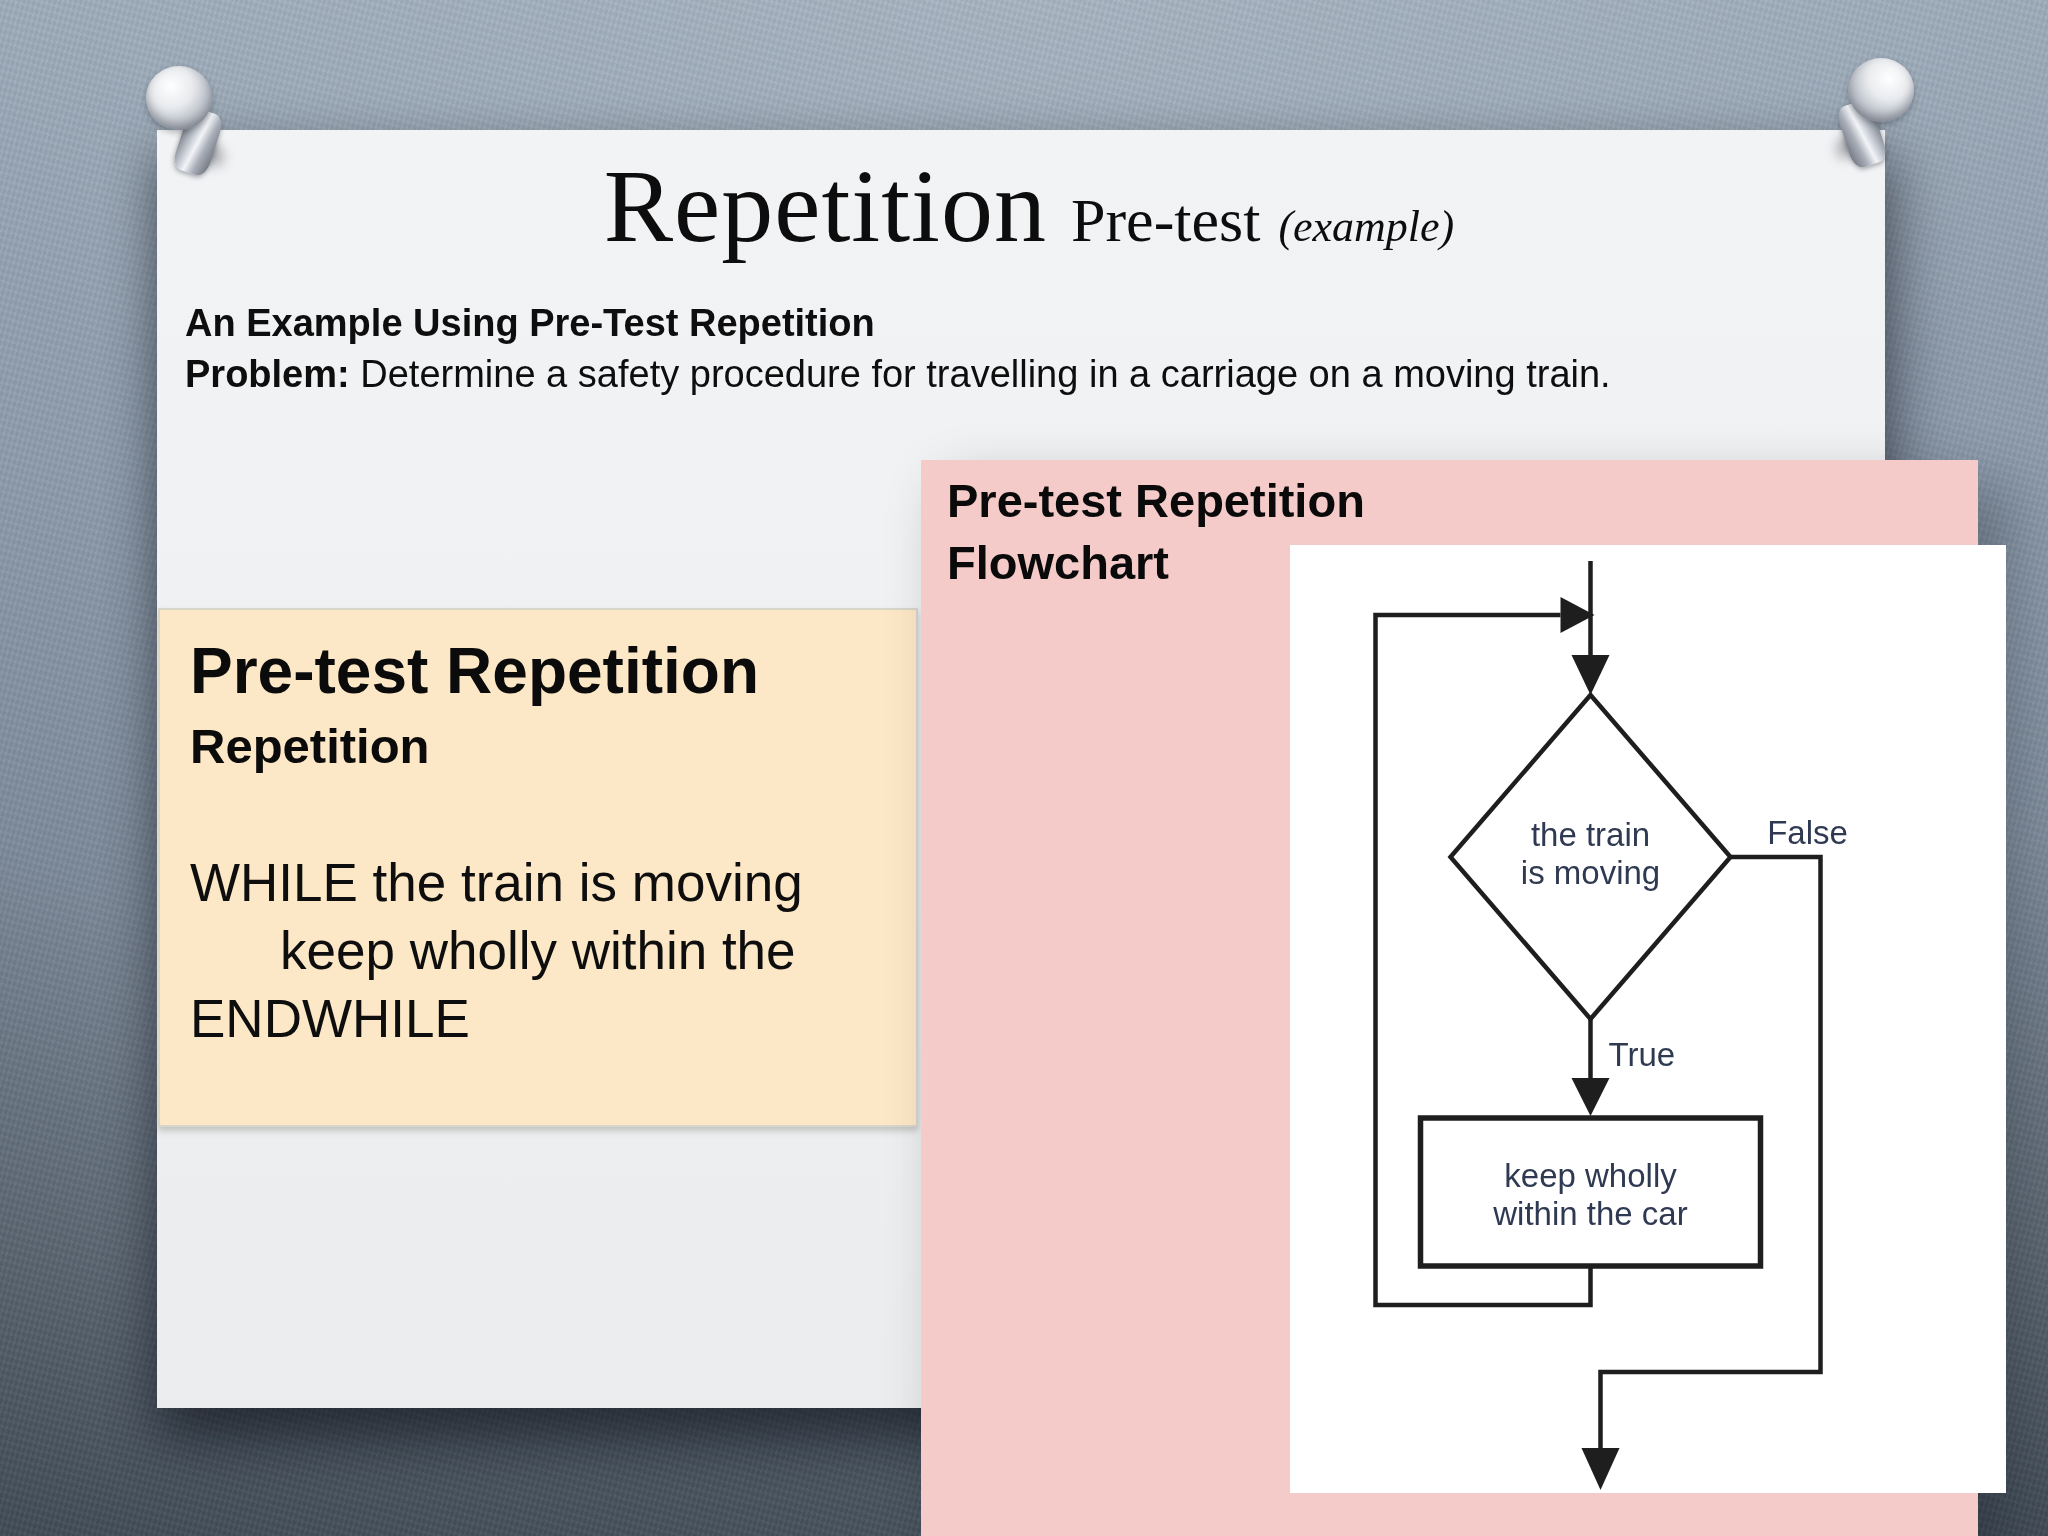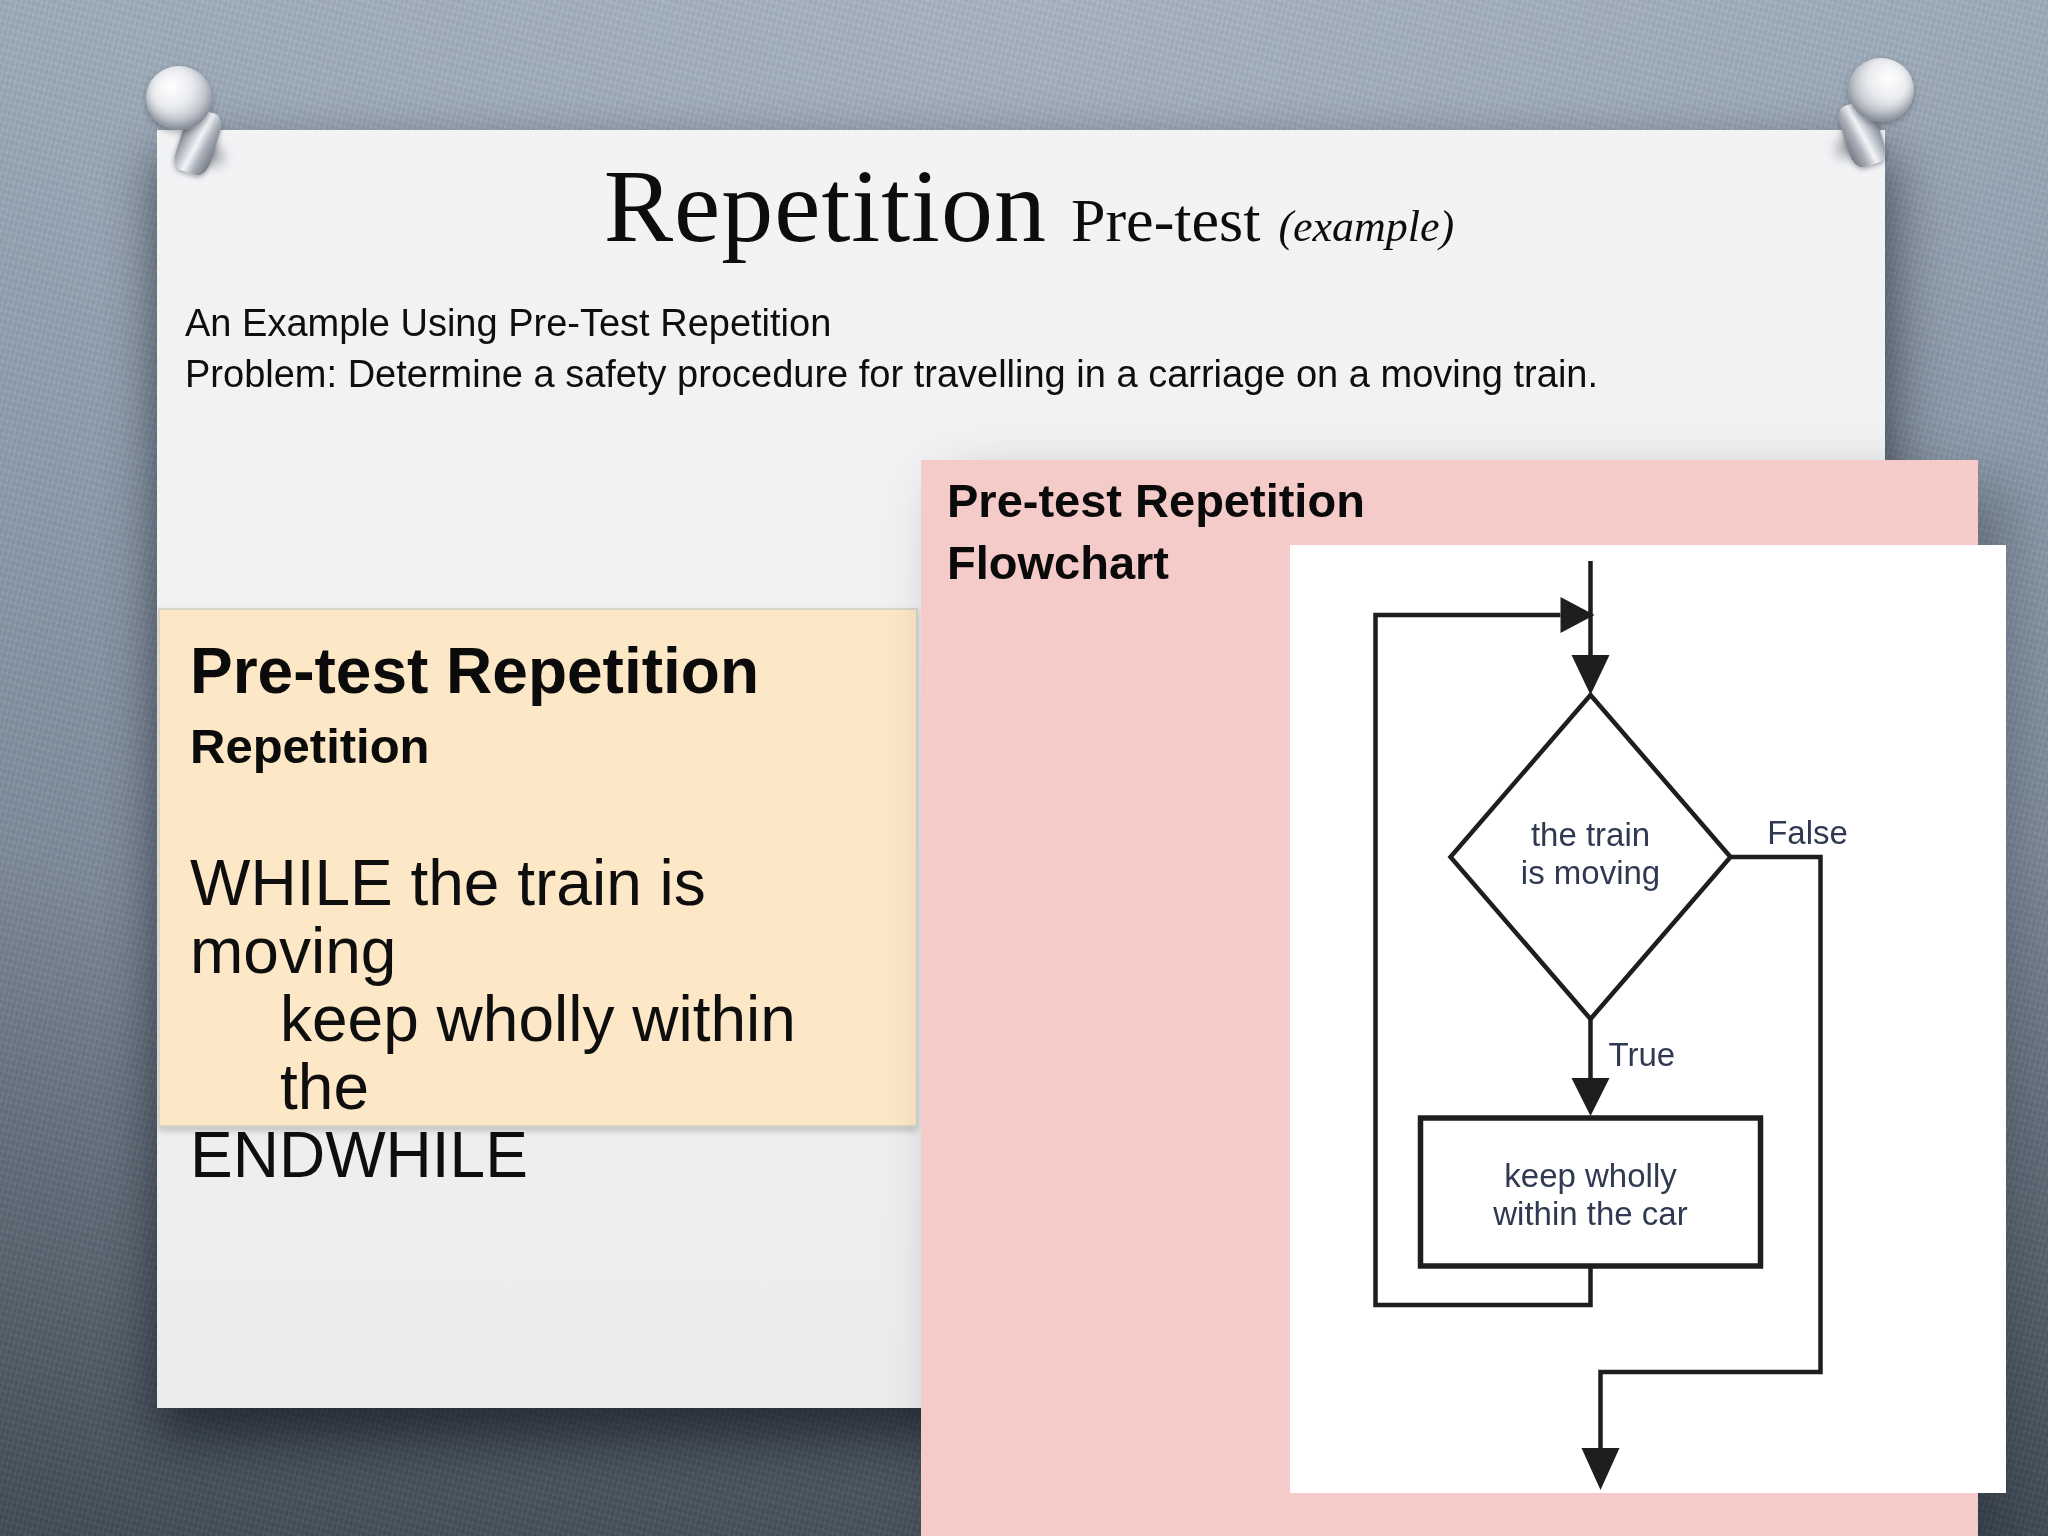--- a/index.html
+++ b/index.html
@@ -24,29 +24,29 @@
     background:linear-gradient(180deg,#f2f3f5 0%, #eff0f2 60%, #ebecee 100%);
     box-shadow: 0 26px 44px rgba(8,12,20,0.45), 16px 32px 64px rgba(8,12,20,0.25); }
 
   .title-row { position:absolute; top:16px; left:8px; width:100%; text-align:center;
     font-family:"Liberation Serif", serif; color:#0d0d0d; white-space:nowrap; line-height:1.15; }
   .title-main { font-size:104px; letter-spacing:1px; }
   .title-sub  { font-size:62px; margin-left:24px; }
   .title-note { font-size:44px; font-style:italic; margin-left:18px; }
 
   .intro { position:absolute; left:28px; top:168px; font-size:38px; line-height:51px; color:#0e0e0e; }
-  .b { font-weight:normal; }
+  .b { font-weight:bold; }
 
   
   .pseudo-panel { position:absolute; left:1px; top:478px; width:760px; height:519px;
     box-sizing:border-box; background:#fce7c6; border:2px solid #d8d5cb;
     box-shadow:0 4px 6px rgba(120,118,108,0.35); padding:26px 30px; color:#0b0b0b; }
   .pseudo-heading { font-size:64px; font-weight:bold; line-height:1.1; }
   .pseudo-sub     { font-size:49px; font-weight:bold; margin-top:12px; line-height:1.15; }
-  .pseudo-code    { margin-top:74px; font-size:64px; line-height:68px; color:#0e0e0e; }
+  .pseudo-code    { margin-top:74px; font-size:53px; line-height:68px; color:#0e0e0e; }
   .indent { padding-left:90px; }
 
   
   .pink-panel { position:absolute; left:921px; top:460px; width:1057px; height:1076px;
     background:#f5cbc9; box-shadow: 26px 26px 55px rgba(8,12,20,0.30); }
   .pink-heading { position:absolute; left:26px; top:10px; font-size:47px; font-weight:bold;
     line-height:62px; color:#0a0a0a; }
   .flow-canvas { position:absolute; left:369px; top:85px; width:716px; height:948px; background:#ffffff; }
   .flow-canvas svg { display:block; width:100%; height:100%; }
   .flow-canvas text { font-family:"Liberation Sans", sans-serif; font-size:33px; fill:#2f3a52; }

